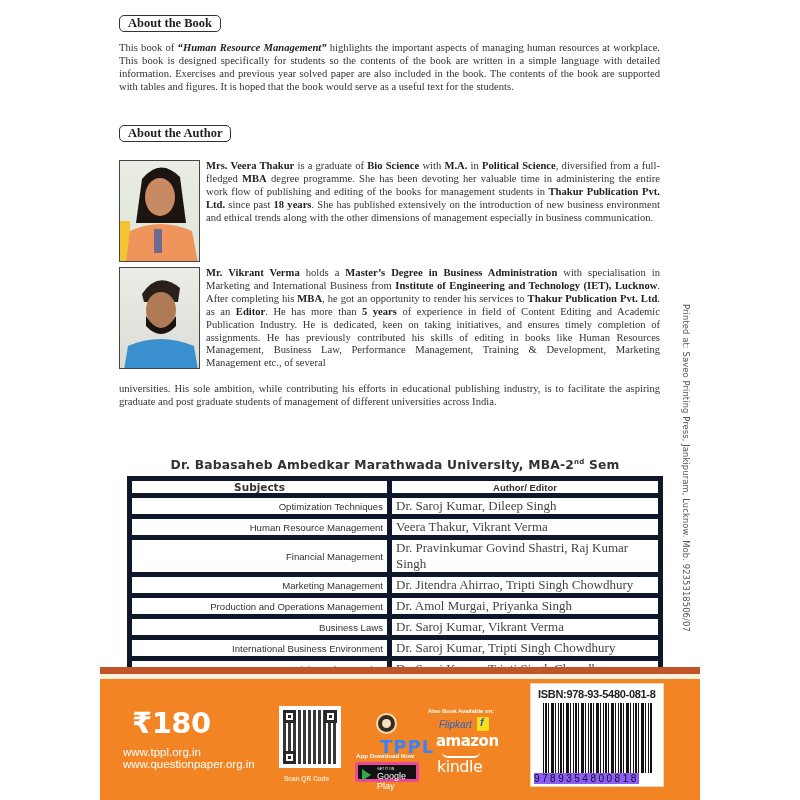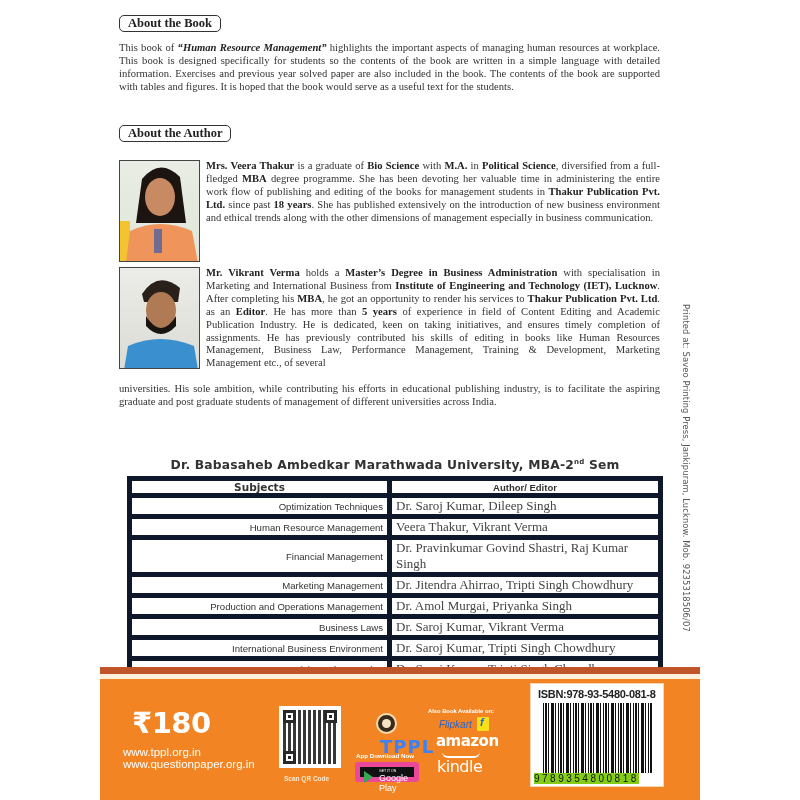--- a/index.html
+++ b/index.html
@@ -63,39 +63,39 @@
     opacity: .9;
   }
   .qr-finder { position: absolute; width: 13px; height: 13px; border: 3px solid #111; background: #fff; }
   .qr-finder::after { content: ""; position: absolute; left: 2px; top: 2px; width: 3px; height: 3px; background: #111; }
   .qr-caption { position: absolute; left: 284px; top: 775px; font-family: "Liberation Sans", sans-serif; font-weight: bold; font-size: 6.5px; color: #fbe6c8; }
 
   .tppl-logo { position: absolute; left: 376px; top: 713px; width: 21px; height: 21px; border-radius: 50%; background: #3a2a1a; border: 2px solid #f5dbb0; }
   .tppl-logo::after { content: ""; position: absolute; left: 4px; top: 4px; width: 9px; height: 9px; border-radius: 50%; background: #f4e4c4; }
   .tppl-name { position: absolute; left: 380px; top: 736px; font-family: "DejaVu Sans", sans-serif; font-weight: bold; font-size: 18px; color: #3b82f6; letter-spacing: 1px; }
   .tppl-sub { position: absolute; left: 356px; top: 752px; font-family: "Liberation Sans", sans-serif; font-weight: bold; font-size: 6.2px; color: #fff; }
-  .gplay { position: absolute; left: 355px; top: 762px; width: 64px; height: 20px; background: #111; border-radius: 3px; border: 5px solid #ec4899; }
+  .gplay { position: absolute; left: 355px; top: 762px; width: 64px; height: 20px; background: #111; border-radius: 3px; border: 3px solid #ec4899; }
   .gplay-icon { position: absolute; left: 4px; top: 4px; width: 0; height: 0; border-top: 6px solid transparent; border-bottom: 6px solid transparent; border-left: 9px solid #34a853; }
   .gplay-small { position: absolute; left: 19px; top: 2px; font-family: "Liberation Sans", sans-serif; font-size: 3.5px; color: #fff; }
   .gplay-text { position: absolute; left: 19px; top: 6px; font-family: "Liberation Sans", sans-serif; font-size: 9px; color: #fff; }
 
   .avail { position: absolute; left: 428px; top: 708px; font-family: "Liberation Sans", sans-serif; font-weight: bold; font-size: 5.8px; color: #fff; }
   .flipkart { position: absolute; left: 439px; top: 719px; font-family: "Liberation Sans", sans-serif; font-weight: normal; font-style: italic; font-size: 10px; color: #2a64c8; }
   .flip-bag { position: absolute; left: 477px; top: 717px; width: 12px; height: 14px; background: #f9e01a; border-radius: 1px; }
   .flip-bag::after { content: "f"; position: absolute; left: 3px; top: -1px; font-family: "Liberation Sans", sans-serif; font-style: italic; font-weight: bold; font-size: 11px; color: #2a64c8; }
   .amazon { position: absolute; left: 436px; top: 732px; font-family: "DejaVu Sans", sans-serif; font-weight: bold; font-size: 15px; color: #fff; letter-spacing: -0.5px; }
   .amazon-smile { position: absolute; left: 442px; top: 752px; width: 38px; height: 6px; border-bottom: 2px solid #fff; border-radius: 0 0 30px 30px; }
   .kindle { position: absolute; left: 437px; top: 757px; font-family: "DejaVu Sans", sans-serif; font-size: 16px; color: #fff; letter-spacing: -0.5px; }
 
   .isbn-box { position: absolute; left: 530px; top: 683px; width: 134px; height: 104px; background: #fff; border: 1px solid #f5d7b3; }
   .isbn-text { position: absolute; left: 7px; top: 4px; font-family: "Liberation Sans", sans-serif; font-weight: bold; font-size: 11px; color: #222; letter-spacing: -0.3px; }
   .barcode { position: absolute; left: 12px; top: 19px; width: 110px; height: 70px;
     background: repeating-linear-gradient(90deg, #111 0 1px, #fff 1px 2px, #111 2px 4px, #fff 4px 5px, #111 5px 6px, #fff 6px 8px, #111 8px 11px, #fff 11px 12px, #111 12px 13px, #fff 13px 15px);
   }
-  .bar-digits { position: absolute; left: 3px; top: 89px; font-family: "Liberation Sans", sans-serif; font-size: 10px; color: #111; letter-spacing: 2.5px; background: #84cc16; }
+  .bar-digits { position: absolute; left: 3px; top: 89px; font-family: "Liberation Sans", sans-serif; font-size: 10px; color: #111; letter-spacing: 2.5px; background: #8b5cf6; }
 </style>
 </head>
 <body>
 
 <div class="section-label" style="left:119px; top:15px;">About the Book</div>
 <p class="para" style="left:119px; top:42px; width:541px;"><span>This book of </span><b><i>“Human Resource Management”</i></b><span> highlights the important aspects of managing human resources at workplace. This book is designed specifically for students so the contents of the book are written in a simple language with detailed information. Exercises and previous year solved paper are also included in the book. The contents of the book are supported with tables and figures. It is hoped that the book would serve as a useful text for the students.</span></p>
 
 <div class="section-label" style="left:119px; top:125px;">About the Author</div>
 
 <div class="photo photo1">

